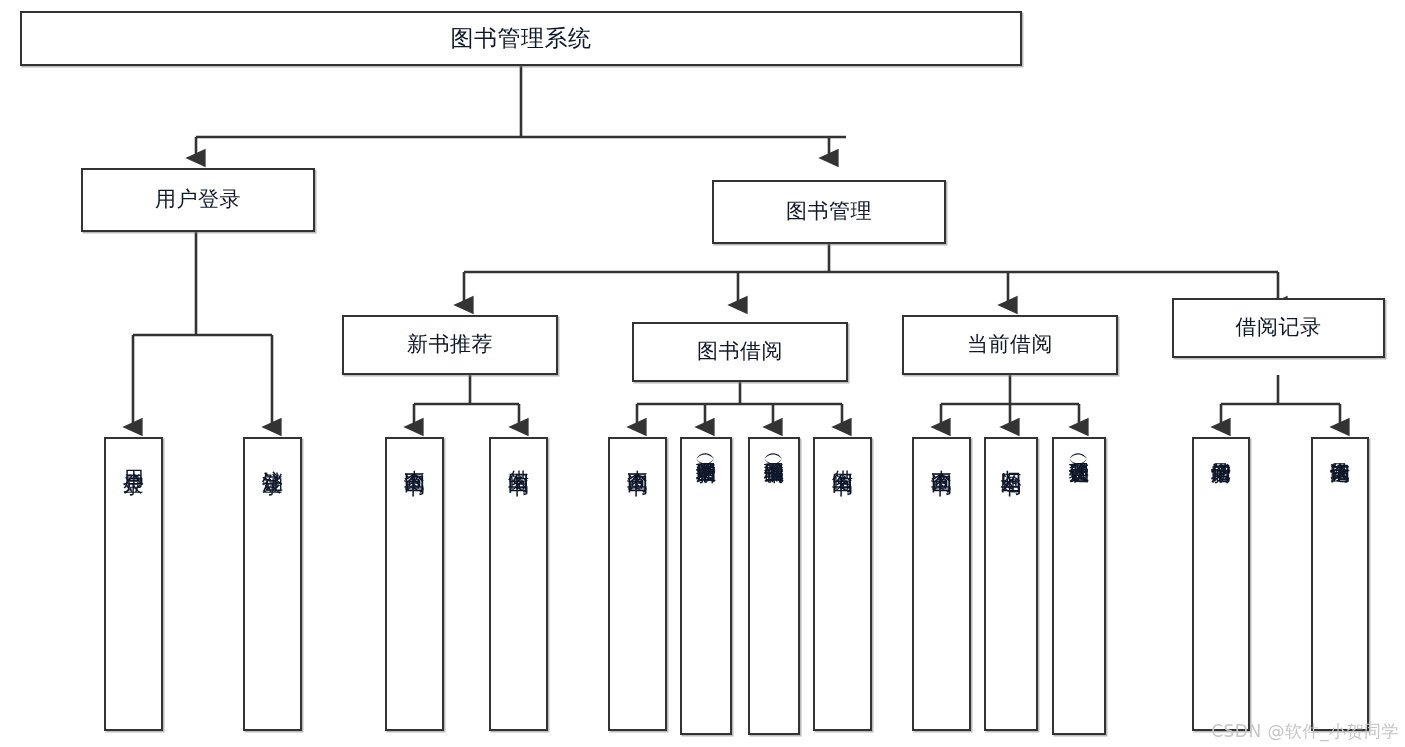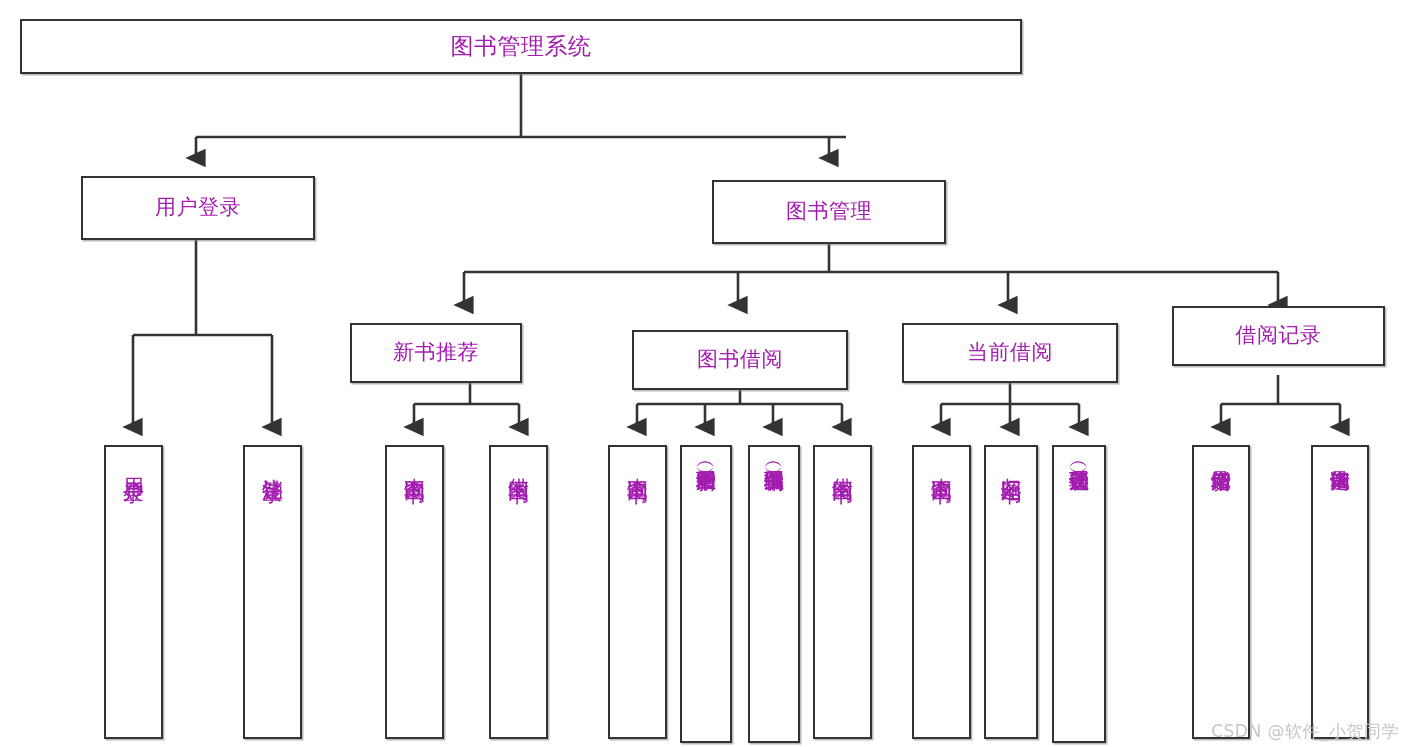--- a/index.html
+++ b/index.html
@@ -27,24 +27,23 @@
     pointer-events: none;
   }
   .node {
     position: absolute;
     box-sizing: border-box;
     background: #ffffff;
     border: 2.5px solid #333333;
     display: flex;
     align-items: center;
     justify-content: center;
-    color: #a21caf;
+    color: #0f172a;
     text-align: center;
     box-shadow: 1.5px 1.5px 0 rgba(130,130,130,0.55);
-    margin-top: 8px;
   }
   .node .label {
     display: block;
     line-height: 1.12;
     letter-spacing: 0.5px;
   }
   
   .node.root { font-size: 23px; }
   
   .node.branch { font-size: 21px; }
@@ -136,25 +135,25 @@
     </g>
   </svg>
 
   <div class="node root" style="left:20px; top:11px; width:1002px; height:55px;">
     <span class="label">图书管理系统</span>
   </div>
 
   <div class="node branch" style="left:81px; top:168px; width:234px; height:64px;">
     <span class="label">用户登录</span>
   </div>
-  <div class="node branch" style="left:712px; top:172px; width:234px; height:64px;">
+  <div class="node branch" style="left:712px; top:180px; width:234px; height:64px;">
     <span class="label">图书管理</span>
   </div>
 
-  <div class="node branch" style="left:350px; top:315px; width:172px; height:60px;">
+  <div class="node branch" style="left:342px; top:315px; width:216px; height:60px;">
     <span class="label">新书推荐</span>
   </div>
   <div class="node branch" style="left:632px; top:322px; width:216px; height:60px;">
     <span class="label">图书借阅</span>
   </div>
   <div class="node branch" style="left:902px; top:315px; width:216px; height:60px;">
     <span class="label">当前借阅</span>
   </div>
   <div class="node branch" style="left:1172px; top:298px; width:213px; height:60px;">
     <span class="label">借阅记录</span>

